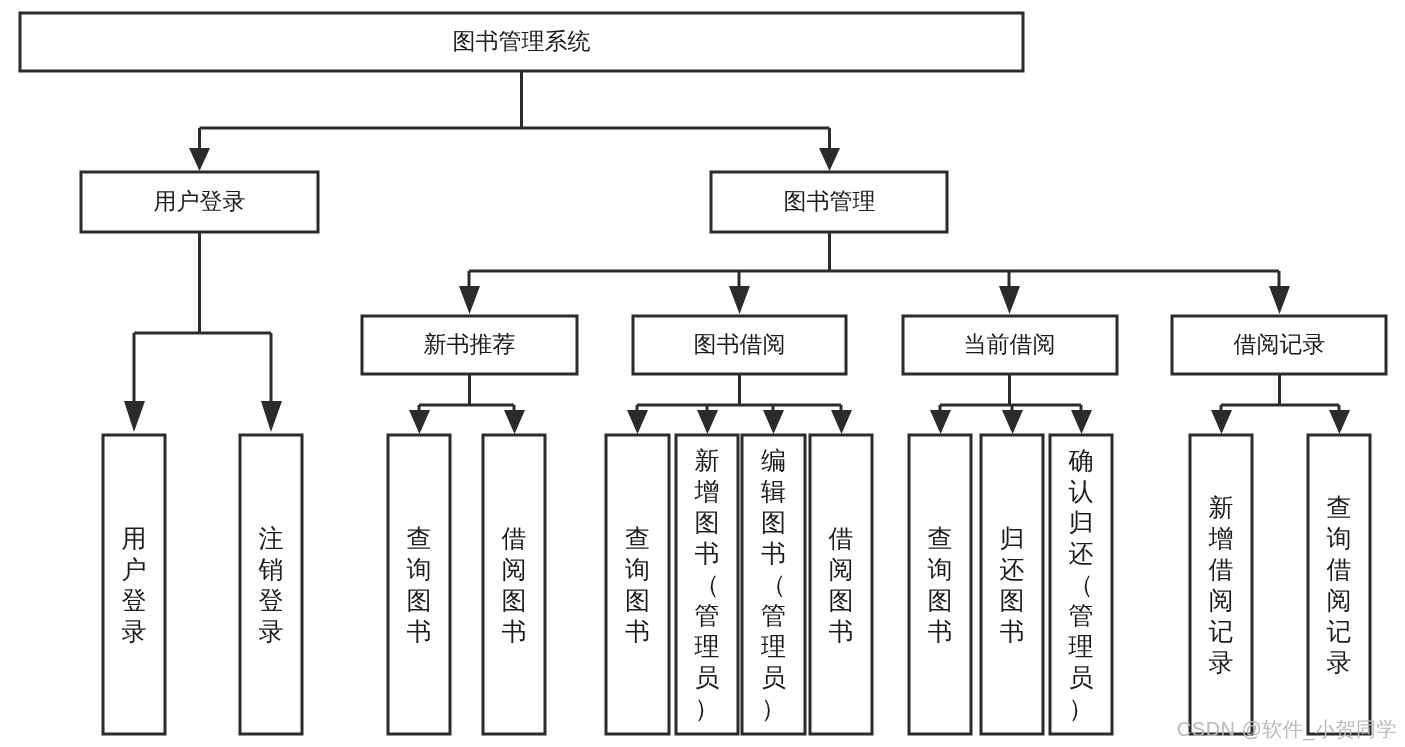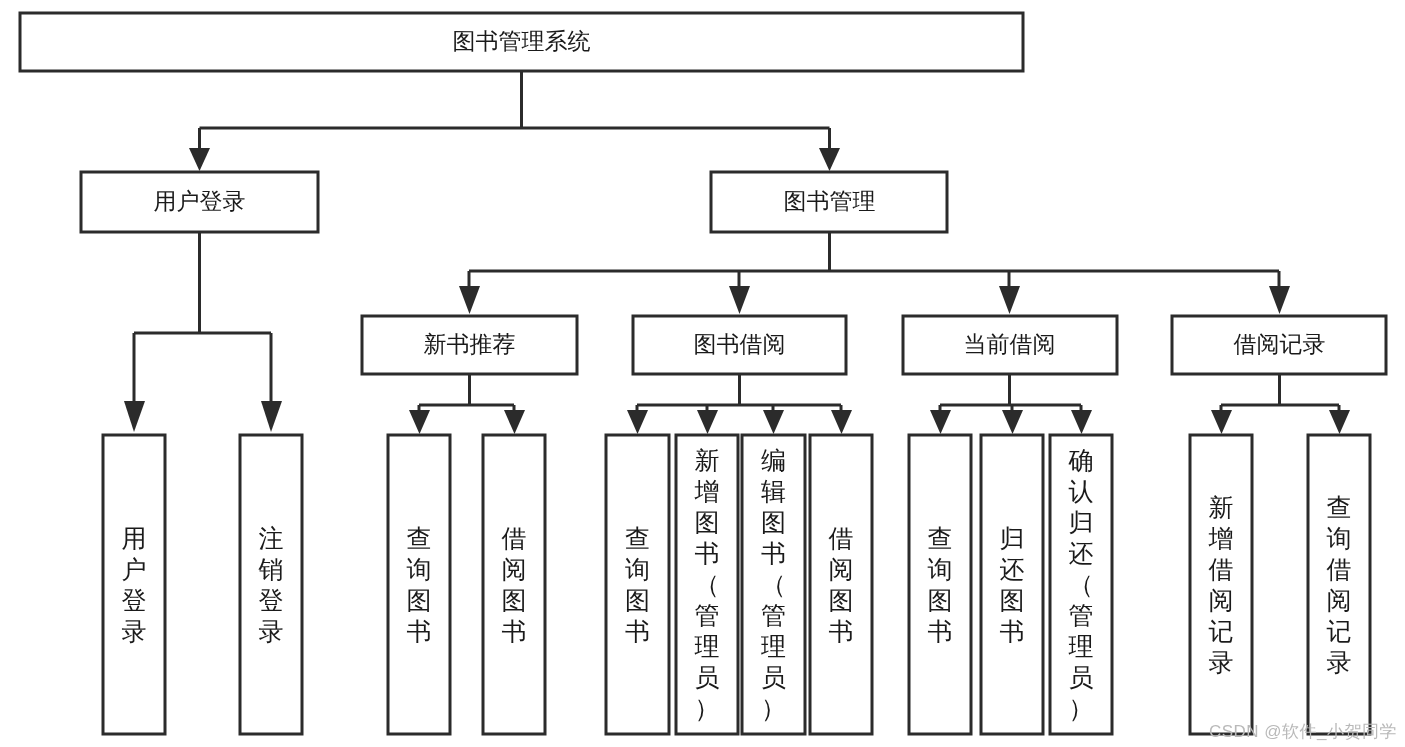--- a/index.html
+++ b/index.html
@@ -53,21 +53,21 @@
     font-family: "Liberation Sans", "DejaVu Sans", sans-serif;
     font-size: 25px;
     fill: #1a1a1a;
     text-anchor: middle;
   }
   .watermark {
     position: absolute;
     right: 8px;
     bottom: 4px;
     font-family: "Liberation Sans", "DejaVu Sans", sans-serif;
-    font-size: 17px;
+    font-size: 20px;
     color: #b9b9b9;
     letter-spacing: 0.5px;
     white-space: nowrap;
     pointer-events: none;
   }
 </style>
 </head>
 <body>
 
 <div id="diagram-root">

